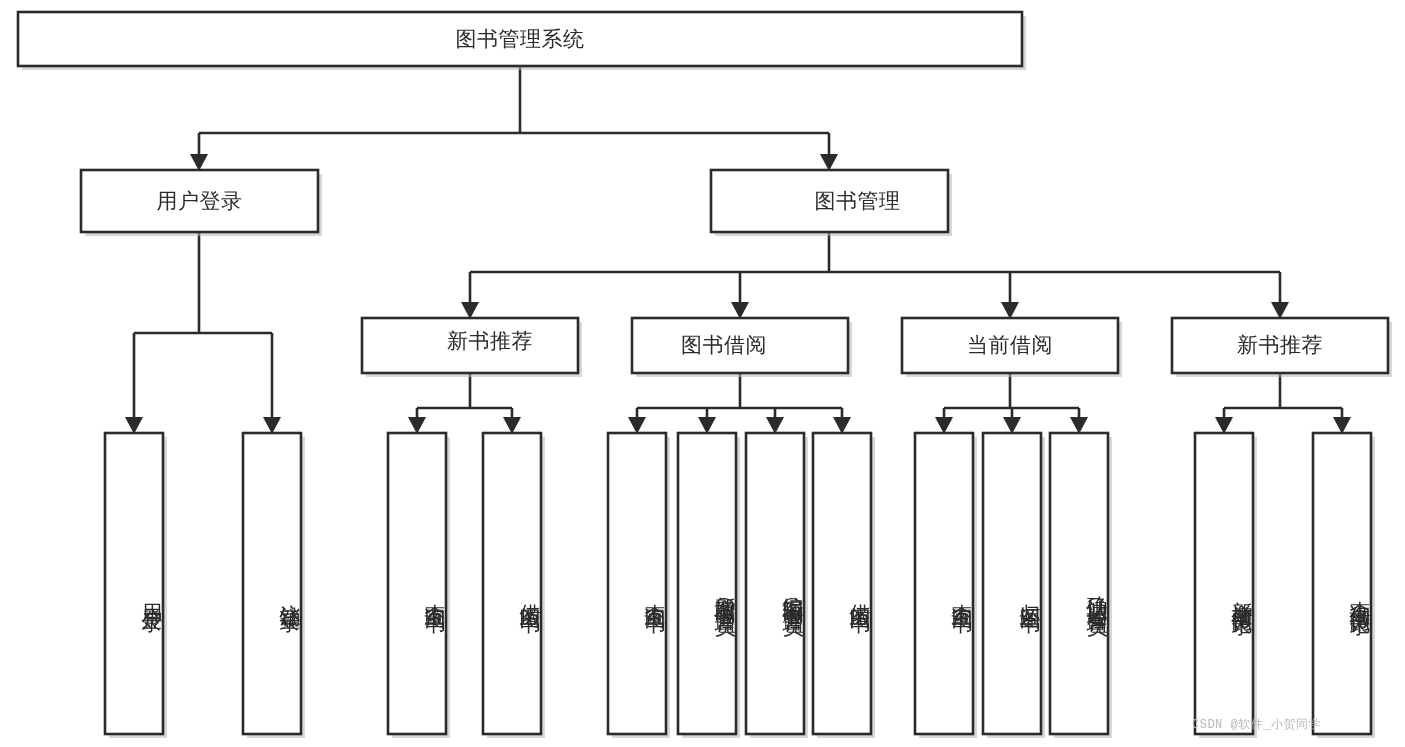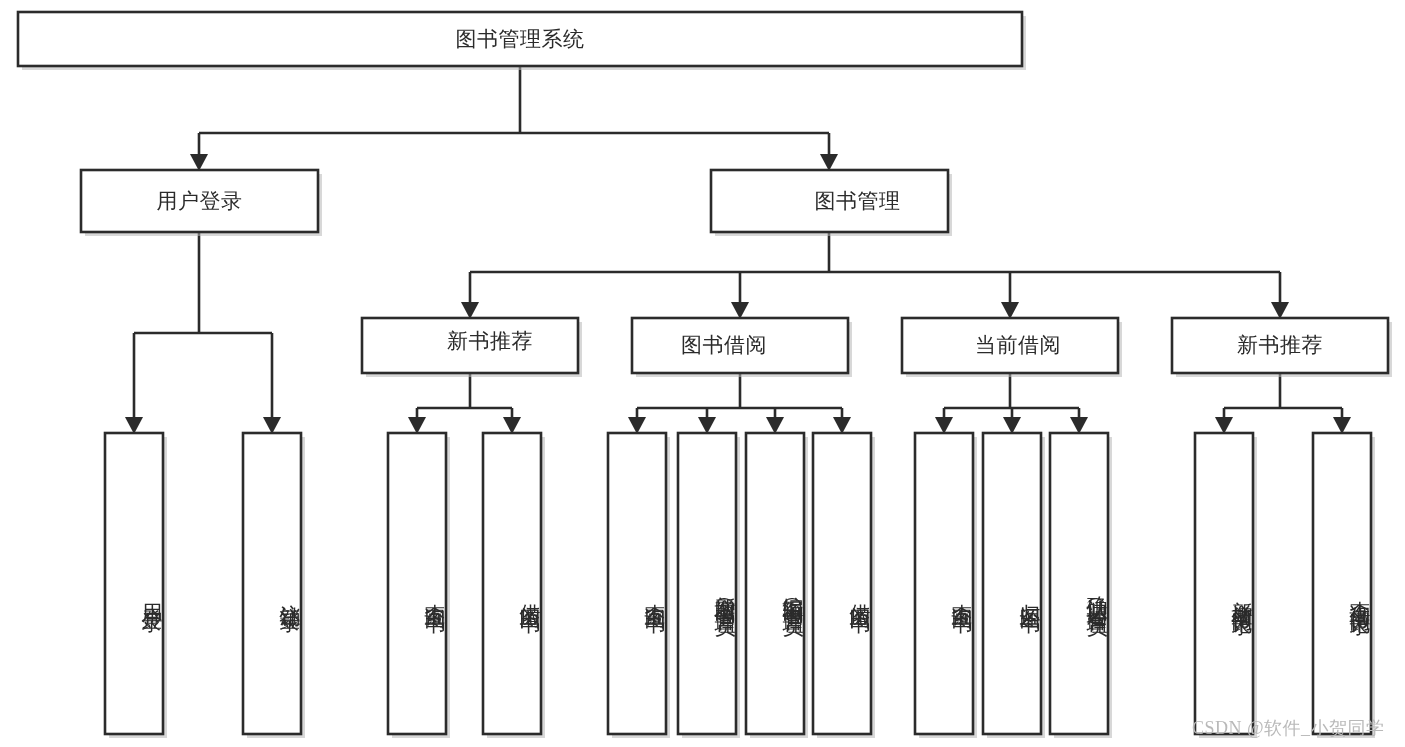--- a/index.html
+++ b/index.html
@@ -74,24 +74,24 @@
     font-size: 21px;
     line-height: 1.05;
     letter-spacing: 3px;
     font-family: "DejaVu Sans", "Liberation Sans", sans-serif;
     white-space: nowrap;
     pointer-events: none;
   }
   .watermark {
     position: absolute;
     color: #b9b9b9;
-    font-size: 18px;
+    font-size: 12px;
     letter-spacing: 0.5px;
     white-space: nowrap;
-    font-family: Liberation Serif, serif;
+    font-family: Liberation Mono, monospace;
   }
 </style>
 </head>
 <body>
 
 <div id="diagram-root">
 
   <svg id="tree-svg" viewBox="0 0 1405 747" xmlns="http://www.w3.org/2000/svg">
     <defs></defs>
     <g id="connector-layer">
@@ -191,21 +191,21 @@
         <rect x="1313" y="433" width="58" height="301" class="node-rect"></rect>
       </g>
   </svg>
 
   <div id="label-layer">
       <div class="node-label-h" style="left: 18px; top: 12px; width: 1004px; height: 54px;">图书管理系统</div>
       <div class="node-label-h" style="left: 81px; top: 170px; width: 237px; height: 62px;">用户登录</div>
       <div class="node-label-h" style="left: 711px; top: 170px; width: 237px; height: 62px; padding-left: 28px;">图书管理</div>
       <div class="node-label-h" style="left: 362px; top: 318px; width: 216px; height: 47px; padding-left: 20px;">新书推荐</div>
       <div class="node-label-h" style="left: 616px; top: 318px; width: 216px; height: 55px;">图书借阅</div>
-      <div class="node-label-h" style="left: 902px; top: 318px; width: 216px; height: 55px; margin-left: 8px;">当前借阅</div>
+      <div class="node-label-h" style="left: 902px; top: 318px; width: 216px; height: 55px;">当前借阅</div>
       <div class="node-label-h" style="left: 1172px; top: 318px; width: 216px; height: 55px;">新书推荐</div>
       <div class="node-label-v" style="left: 105px; top: 433px; width: 58px; height: 301px; padding-top: 18px; box-sizing: border-box;">用户登录</div>
       <div class="node-label-v" style="left: 243px; top: 433px; width: 58px; height: 301px; padding-top: 18px; box-sizing: border-box;">注销登录</div>
       <div class="node-label-v" style="left: 388px; top: 433px; width: 58px; height: 301px; padding-top: 18px; box-sizing: border-box;">查询图书</div>
       <div class="node-label-v" style="left: 483px; top: 433px; width: 58px; height: 301px; padding-top: 18px; box-sizing: border-box;">借阅图书</div>
       <div class="node-label-v" style="left: 608px; top: 433px; width: 58px; height: 301px; padding-top: 18px; box-sizing: border-box;">查询图书</div>
       <div class="node-label-v" style="left: 678px; top: 433px; width: 58px; height: 301px; padding-top: 18px; box-sizing: border-box;">新增图书（管理员）</div>
       <div class="node-label-v" style="left: 746px; top: 433px; width: 58px; height: 301px; padding-top: 18px; box-sizing: border-box;">编辑图书（管理员）</div>
       <div class="node-label-v" style="left: 813px; top: 433px; width: 58px; height: 301px; padding-top: 18px; box-sizing: border-box;">借阅图书</div>
       <div class="node-label-v" style="left: 915px; top: 433px; width: 58px; height: 301px; padding-top: 18px; box-sizing: border-box;">查询图书</div>

